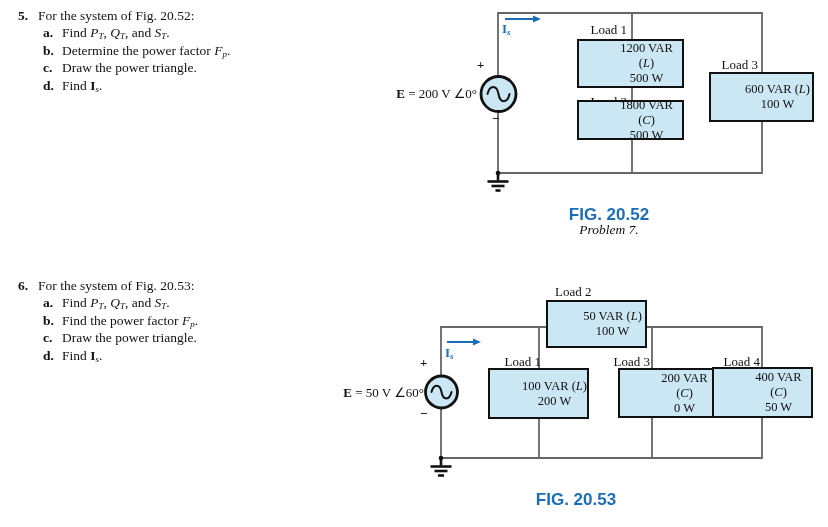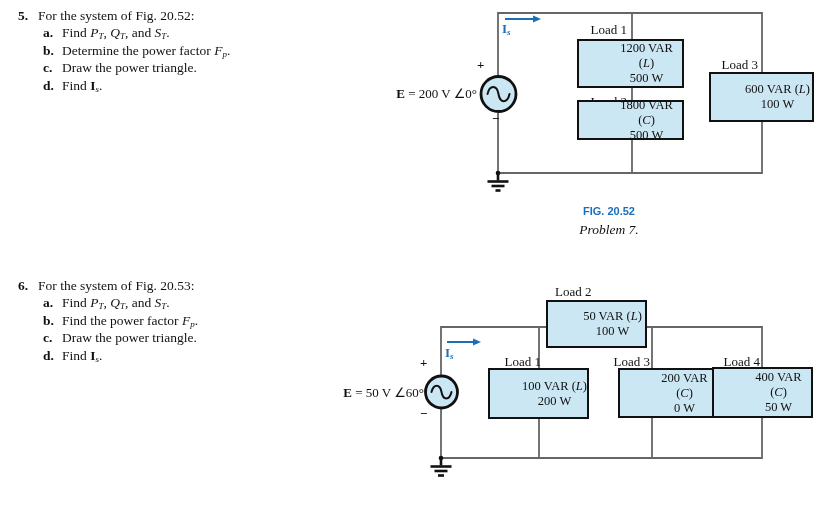--- a/index.html
+++ b/index.html
@@ -33,21 +33,21 @@
   
   .load-box{position:absolute;box-sizing:border-box;background:var(--load-fill);
             border:2.6px solid var(--ink);display:flex;flex-direction:column;
             align-items:center;justify-content:center;text-align:center;
             font-size:12.5px;line-height:15px;padding-left:32px;}
   .load-label{position:absolute;font-size:13px;width:80px;text-align:right;white-space:nowrap;}
   .source-label{position:absolute;text-align:right;font-size:13px;white-space:nowrap;}
   .sign{position:absolute;font-size:13px;font-weight:bold;}
   .is-label{position:absolute;color:var(--blue);font-size:13px;font-weight:bold;}
   .fig-caption{position:absolute;width:160px;text-align:center;color:var(--blue);
-               font-family:"Liberation Sans",sans-serif;font-weight:bold;font-size:11px;}
+               font-family:"Liberation Sans",sans-serif;font-weight:bold;font-size:17px;}
   .fig-subcaption{position:absolute;width:160px;text-align:center;
                   font-style:italic;font-size:13.5px;}
 
   .f1-load1{left:577px;top:39px;width:107px;height:49px;}
   .f1-load2{left:577px;top:100px;width:107px;height:40px;}
   .f1-load3{left:709px;top:72px;width:105px;height:50px;}
   .f1-l1{left:547px;top:22px;} .f1-l2{left:547px;top:94px;} .f1-l3{left:678px;top:57px;}
   .f1-src{left:375px;top:86px;width:102px;}
   .f1-plus{left:477px;top:57px;} .f1-minus{left:492px;top:111px;}
   .f1-is{left:502px;top:21px;}
@@ -200,15 +200,16 @@
     <span>200 VAR (<i>C</i>)</span>
     <span>0 W</span>
   </div>
 
   <div class="load-label f2-l4">Load 4</div>
   <div class="load-box f2-load4">
     <span>400 VAR (<i>C</i>)</span>
     <span>50 W</span>
   </div>
 
+  <div class="fig-caption f2-cap">FIG. 20.53</div>
   <div class="fig-subcaption f2-sub">Problem 6.</div>
 
 </div>
 
 </body></html>

